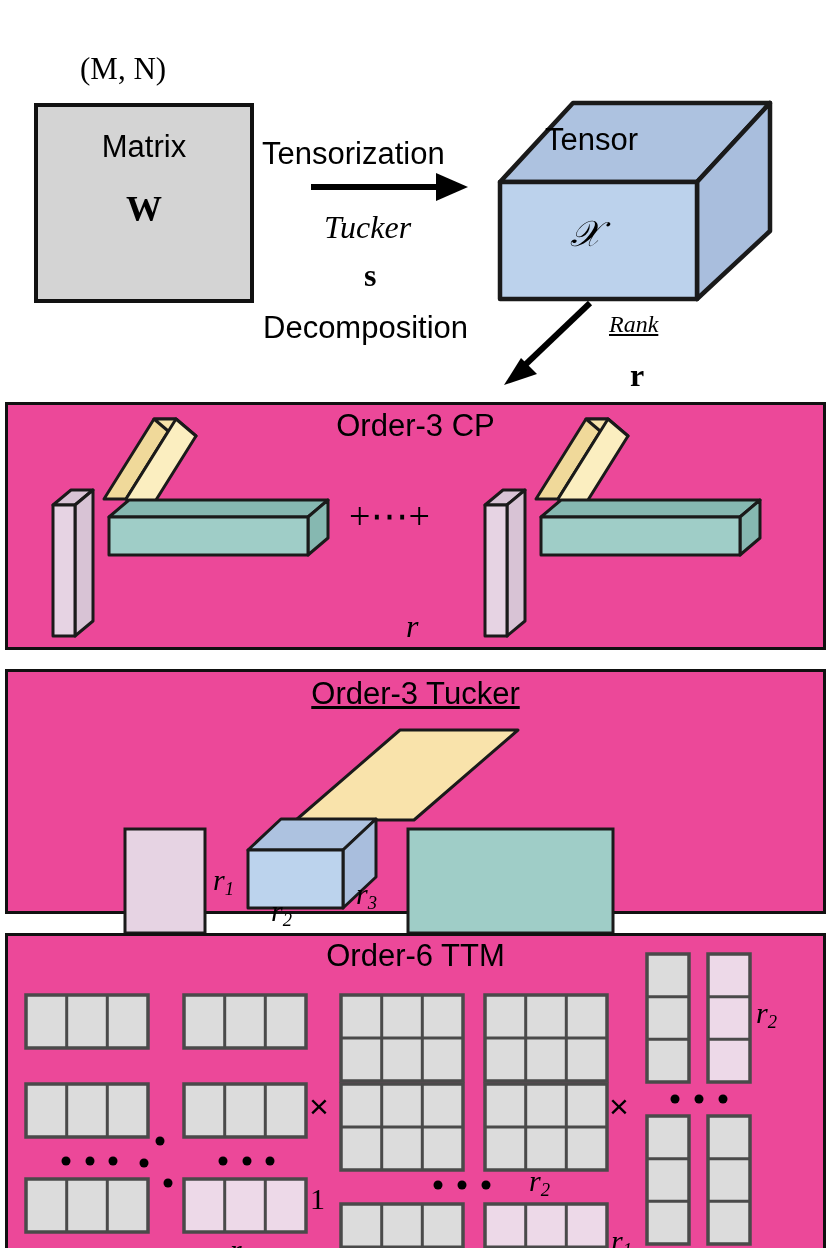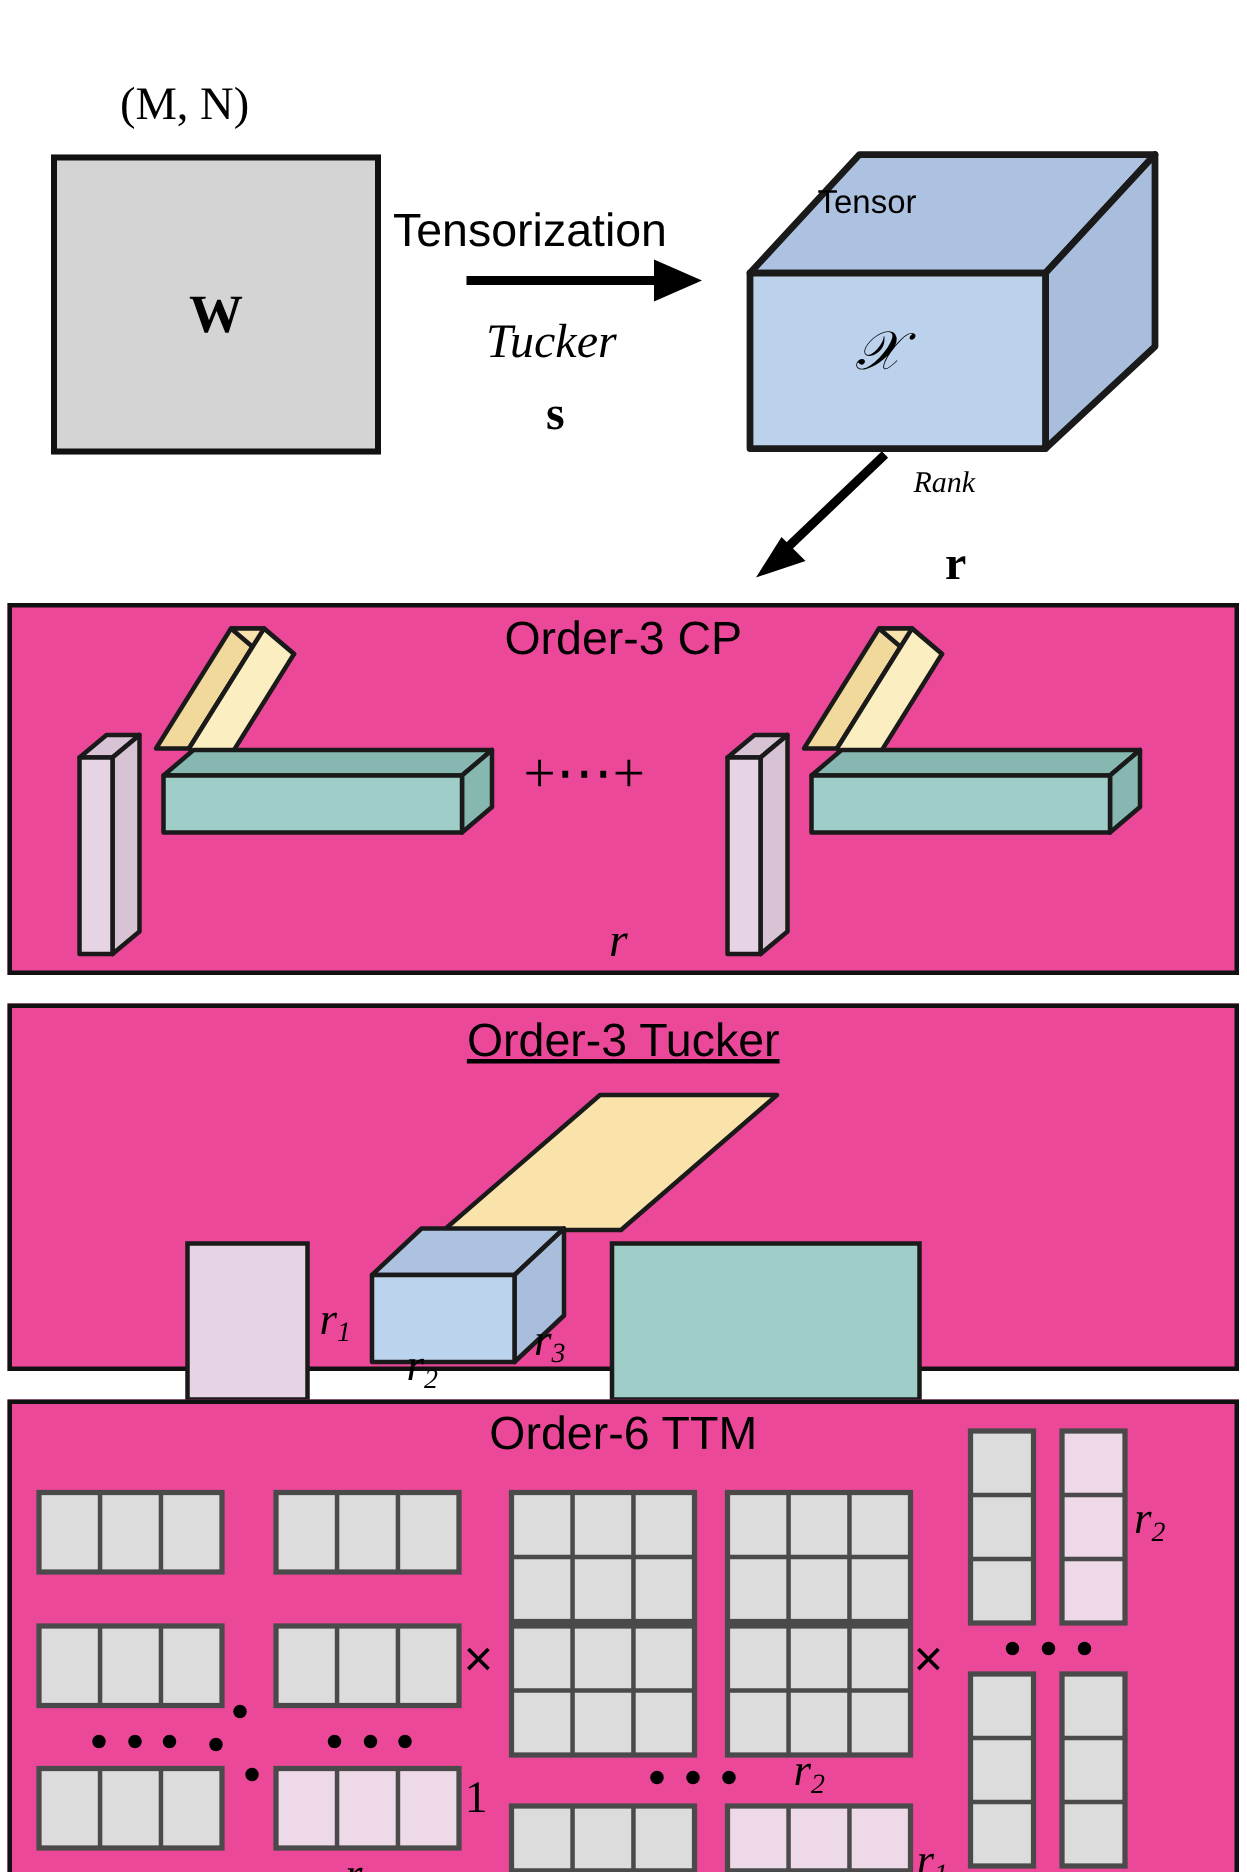--- a/index.html
+++ b/index.html
@@ -17,45 +17,47 @@
   .sup{font-size:.62em;vertical-align:0.52em;}
 </style>
 </head>
 <body>
 
 <div class="stage">
 
   <div class="txt serif" style="left:80px;top:18px;font-size:31px;">(M, N)</div>
 
   <div class="abs" style="left:34px;top:68px;width:220px;height:200px;background:#d4d4d4;border:4px solid #111;box-sizing:border-box;">
+    <div class="txt" style="left:0;top:24px;width:212px;text-align:center;font-size:31px;">Matrix</div>
     <div class="txt serif bold" style="left:0;top:84px;width:212px;text-align:center;font-size:36px;">W</div>
   </div>
 
 
   <svg width="831" height="300" style="left:0;top:0;">
     <polygon points="500,147 573,68 770,68 697,147" fill="#adc2e0" stroke="#1a1a1a" stroke-width="4.5" stroke-linejoin="round"></polygon>
     <polygon points="697,147 770,68 770,196 697,264" fill="#a9bedd" stroke="#1a1a1a" stroke-width="4.5" stroke-linejoin="round"></polygon>
     <rect x="500" y="147" width="197" height="117" fill="#bcd2ec" stroke="#1a1a1a" stroke-width="4.5" stroke-linejoin="round"></rect>
   </svg>
-  <div class="txt" style="left:545px;top:89px;font-size:22px;">Tensor</div>
+  <div class="txt" style="left:545px;top:89px;font-size:31px;">Tensor</div>
   <div class="txt serif" style="left:570px;top:181px;font-size:36px;font-style:italic;">𝒳</div>
 
   <div class="txt" style="left:262px;top:103px;font-size:31px;text-align:center;">Tensorization</div>
   <svg width="831" height="300">
     <line x1="311" y1="152" x2="440" y2="152" stroke="#000" stroke-width="6"></line>
     <polygon points="468,152 436,138 436,166" fill="#000"></polygon>
   </svg>
   <div class="txt mi" style="left:324px;top:176px;font-size:32px;">Tucker</div>
   <div class="txt serif bold" style="left:364px;top:224px;font-size:32px;">s</div>
 
+  <div class="txt" style="left:263px;top:277px;font-size:31px;">Decomposition</div>
   <svg width="831" height="380">
     <line x1="590" y1="268" x2="525" y2="330" stroke="#000" stroke-width="6"></line>
     <polygon points="504,350 537,339 521,323" fill="#000"></polygon>
   </svg>
-  <div class="txt mi" style="left:609px;top:277px;font-size:20px;">Rank</div>
+  <div class="txt mi" style="left:609px;top:277px;font-size:24px;text-decoration:underline;">Rank</div>
   <div class="txt serif bold" style="left:630px;top:324px;font-size:32px;">r</div>
 
   <div class="panel" style="left:5px;top:367px;width:821px;height:248px;">
     <div class="txt" style="left:0;top:5px;width:815px;text-align:center;font-size:31px;">Order-3 CP</div>
 
     <svg width="815" height="242">
 
       <polygon points="96,94 146,14 168,14 118,94" fill="#f0d99a" stroke="#1a1a1a" stroke-width="3" stroke-linejoin="round"></polygon>
       <polygon points="146,14 168,14 188,31 166,31" fill="#f7e3ab" stroke="#1a1a1a" stroke-width="3" stroke-linejoin="round"></polygon>
       <polygon points="118,94 168,14 188,31 138,111" fill="#fbeec0" stroke="#1a1a1a" stroke-width="3" stroke-linejoin="round"></polygon>

